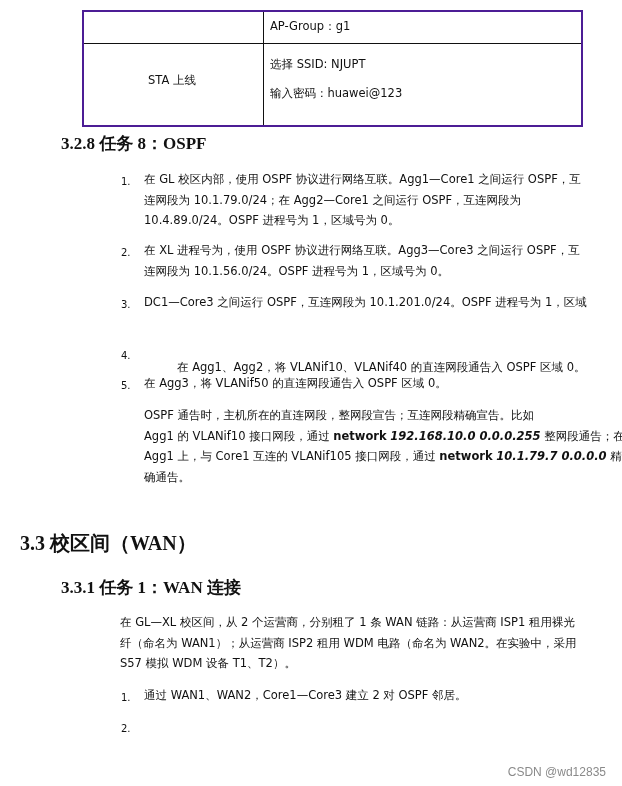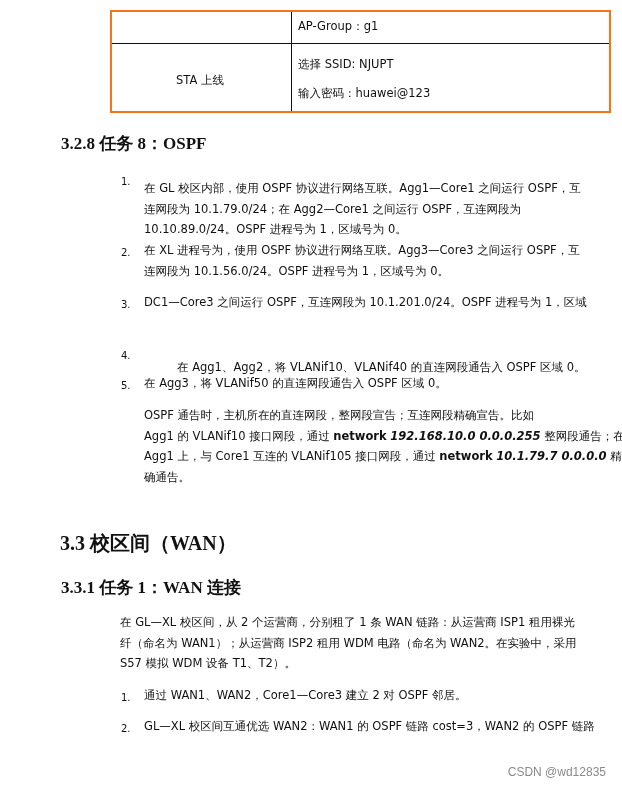--- a/index.html
+++ b/index.html
@@ -1,19 +1,19 @@
 <!DOCTYPE html>
 <html><head>
 <meta charset="utf-8">
 <style>
   html, body { margin: 0; padding: 0; background: #ffffff; }
   body { width: 622px; height: 786px; position: relative; overflow: hidden;
          font-family: "DejaVu Sans", "Liberation Sans", sans-serif; color: #111; }
-  .tbl { position: absolute; left: 82px; top: 10px; width: 501px; height: 103px;
-         border: 2px solid #f97316; box-sizing: border-box; margin-left: 28px; }
+  .tbl { position: absolute; left: 82px; top: 10px; width: 501px; height: 117px;
+         border: 2px solid #4c1d95; box-sizing: border-box; }
   .tbl .row1 { position: absolute; left: 0; top: 0; right: 0; height: 31px; border-bottom: 1px solid #111; }
   .tbl .vline { position: absolute; left: 179px; top: 0; bottom: 0; border-left: 1px solid #111; }
   .cell-text { position: absolute; font-size: 11.5px; white-space: nowrap; }
   h2.h-sec { position: absolute; margin: 0; font-family: "Liberation Serif", "DejaVu Serif", serif;
              font-weight: bold; color: #111; white-space: nowrap; }
   .p { position: absolute; font-size: 11.5px; line-height: 20.5px; white-space: nowrap; color: #111; }
   .num { position: absolute; font-size: 10px; color: #111; }
   b.bx { font-weight: bold; }
   i.bi { font-weight: bold; }
   .wm { position: absolute; right: 16px; top: 765px; font-size: 12px; color: #8a8a8a;
@@ -27,24 +27,24 @@
   <div class="vline"></div>
   <span class="cell-text" style="left:186px; top:7px;">AP-Group：g1</span>
   <span class="cell-text" style="left:64px; top:61px;">STA 上线</span>
   <span class="cell-text" style="left:186px; top:45px;">选择 SSID: NJUPT</span>
   <span class="cell-text" style="left:186px; top:74px;">输入密码：huawei@123</span>
 </div>
 
 <h2 class="h-sec" style="left:61px; top:132px; font-size:17px;">3.2.8 任务 8：OSPF</h2>
 
 <span class="num" style="left:121px; top:176px;">1.</span>
-<div class="p" style="left:144px; top:178px;">
+<div class="p" style="left:144px; top:169px;">
   <div>在 GL 校区内部，使用 OSPF 协议进行网络互联。Agg1—Core1 之间运行 OSPF，互</div>
   <div>连网段为 10.1.79.0/24；在 Agg2—Core1 之间运行 OSPF，互连网段为</div>
-  <div>10.10.89.0/24。OSPF 进程号为 1，区域号为 0。</div>
+  <div>10.4.89.0/24。OSPF 进程号为 1，区域号为 0。</div>
 </div>
 
 <span class="num" style="left:121px; top:247px;">2.</span>
 <div class="p" style="left:144px; top:240px;">
   <div>在 XL 进程号为，使用 OSPF 协议进行网络互联。Agg3—Core3 之间运行 OSPF，互</div>
   <div>连网段为 10.1.56.0/24。OSPF 进程号为 1，区域号为 0。</div>
 </div>
 
 <span class="num" style="left:121px; top:299px;">3.</span>
 <div class="p" style="left:144px; top:292px;">
@@ -61,33 +61,32 @@
   <div>在 Agg3，将 VLANif50 的直连网段通告入 OSPF 区域 0。</div>
 </div>
 
 <div class="p" style="left:144px; top:405px;">
   <div>OSPF 通告时，主机所在的直连网段，整网段宣告；互连网段精确宣告。比如</div>
   <div><span>Agg1 的 VLANif10 接口网段，通过 </span><b class="bx">network</b> <i class="bi">192.168.10.0 0.0.0.255</i><span> 整网段通告；在</span></div>
   <div><span>Agg1 上，与 Core1 互连的 VLANif105 接口网段，通过 </span><b class="bx">network</b> <i class="bi">10.1.79.7 0.0.0.0</i><span> 精</span></div>
   <div>确通告。</div>
 </div>
 
-<h2 class="h-sec" style="left:20px; top:530px; font-size:20px;margin-left:40px;">3.3 校区间（WAN）</h2>
+<h2 class="h-sec" style="left:20px; top:530px; font-size:20px;">3.3 校区间（WAN）</h2>
 
 <h2 class="h-sec" style="left:61px; top:576px; font-size:17px;">3.3.1 任务 1：WAN 连接</h2>
 
 <div class="p" style="left:120px; top:612px;">
   <div>在 GL—XL 校区间，从 2 个运营商，分别租了 1 条 WAN 链路：从运营商 ISP1 租用裸光</div>
   <div>纤（命名为 WAN1）；从运营商 ISP2 租用 WDM 电路（命名为 WAN2。在实验中，采用</div>
   <div>S57 模拟 WDM 设备 T1、T2）。</div>
 </div>
 
 <span class="num" style="left:121px; top:692px;">1.</span>
 <div class="p" style="left:144px; top:685px;">
   <div>通过 WAN1、WAN2，Core1—Core3 建立 2 对 OSPF 邻居。</div>
 </div>
 
 <span class="num" style="left:121px; top:723px;">2.</span>
 <div class="p" style="left:144px; top:716px;">
-  <div>GL—XL 校区间互通优选 WAN2：WAN1 的 OSPF 链路 cost=3，WAN2 的 OSPF 链路</div>
 </div>
 
 <div class="wm">CSDN @wd12835</div>
 
 </body></html>

